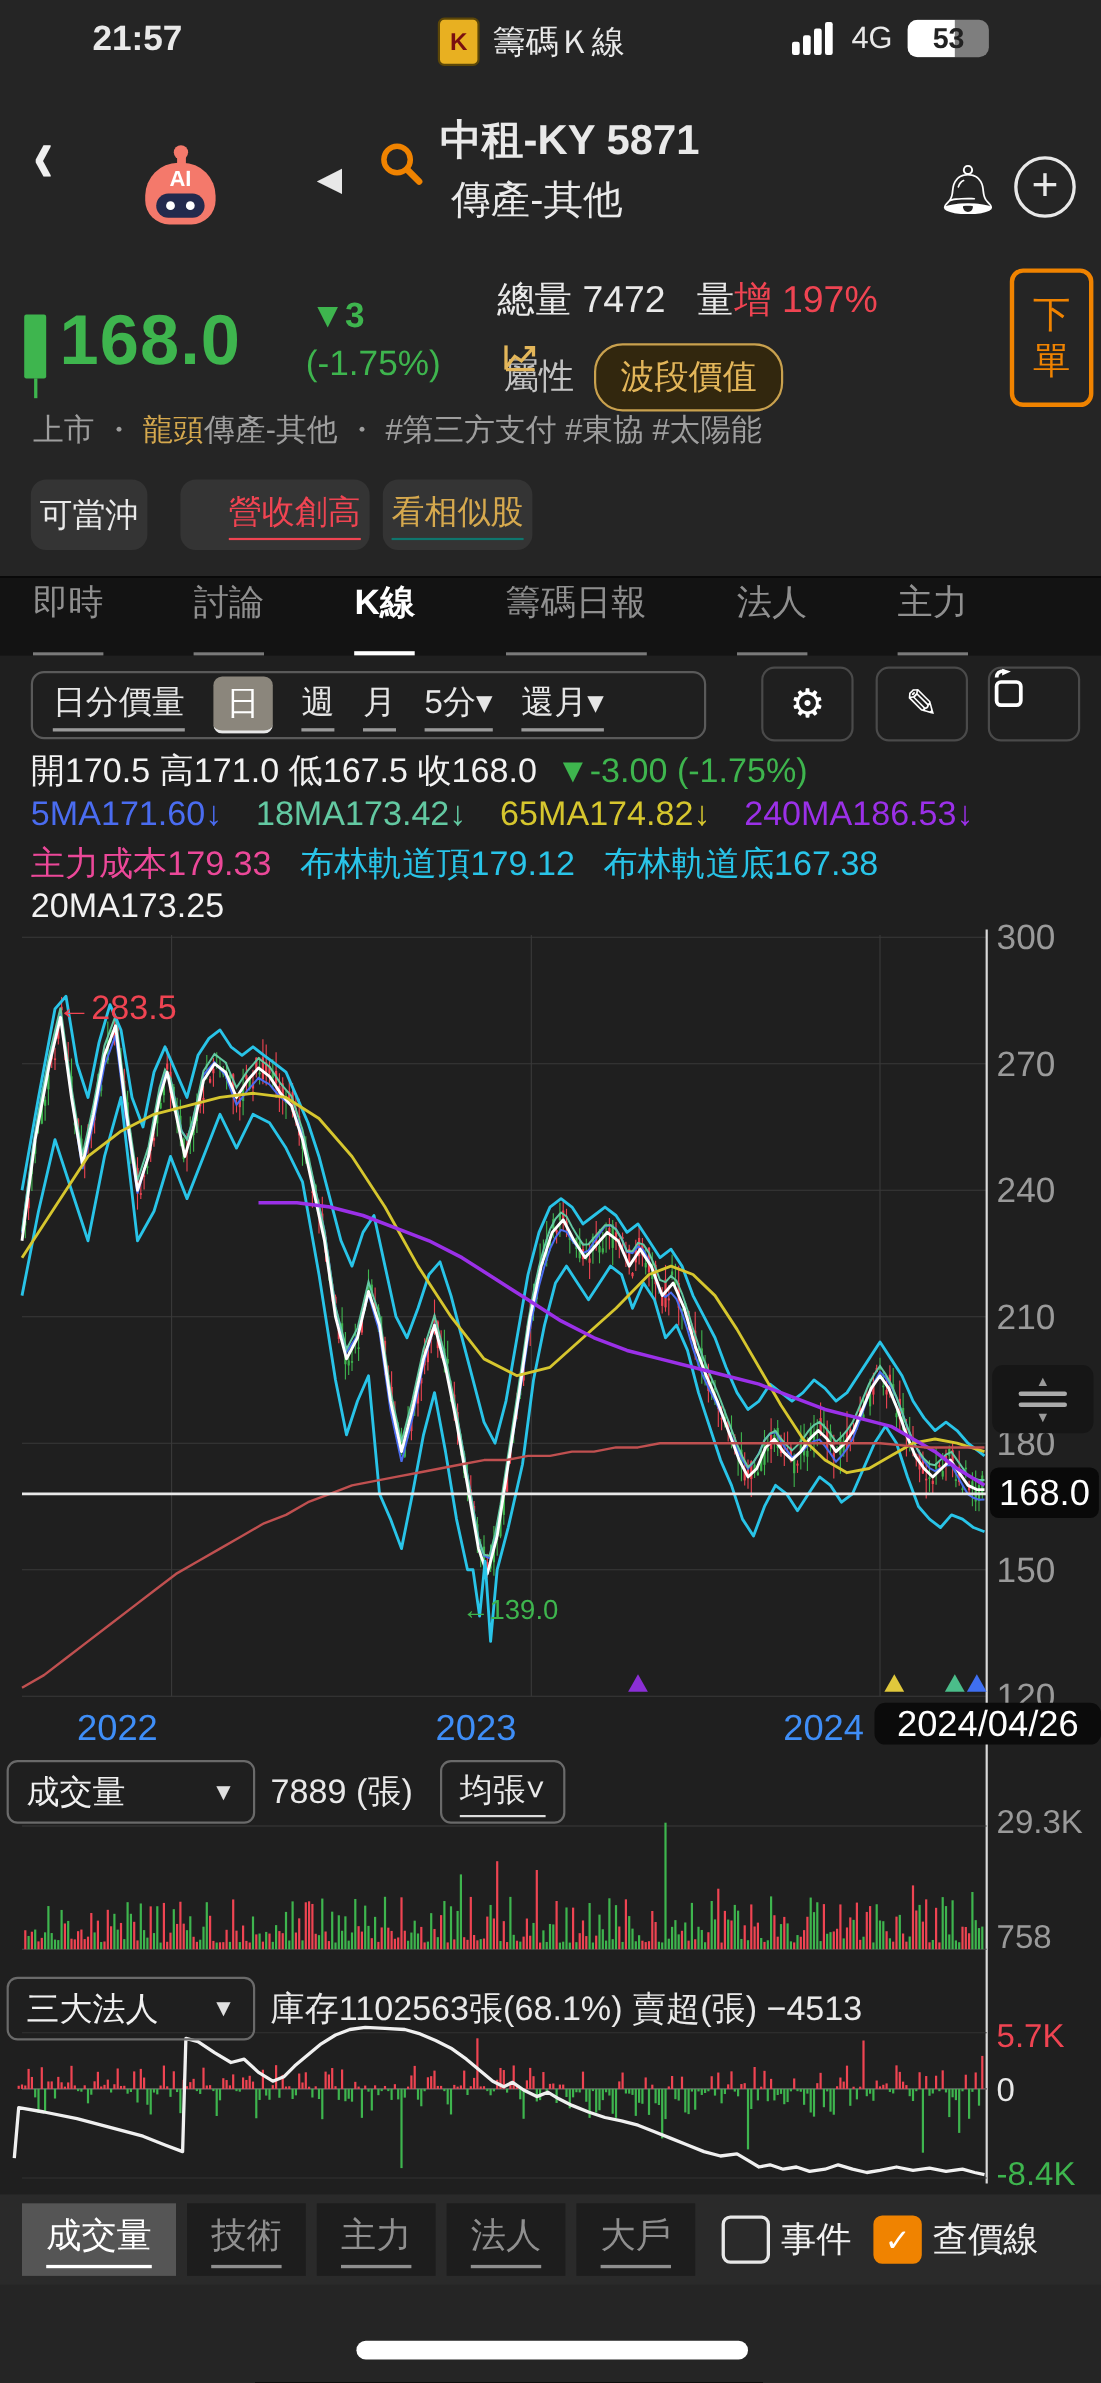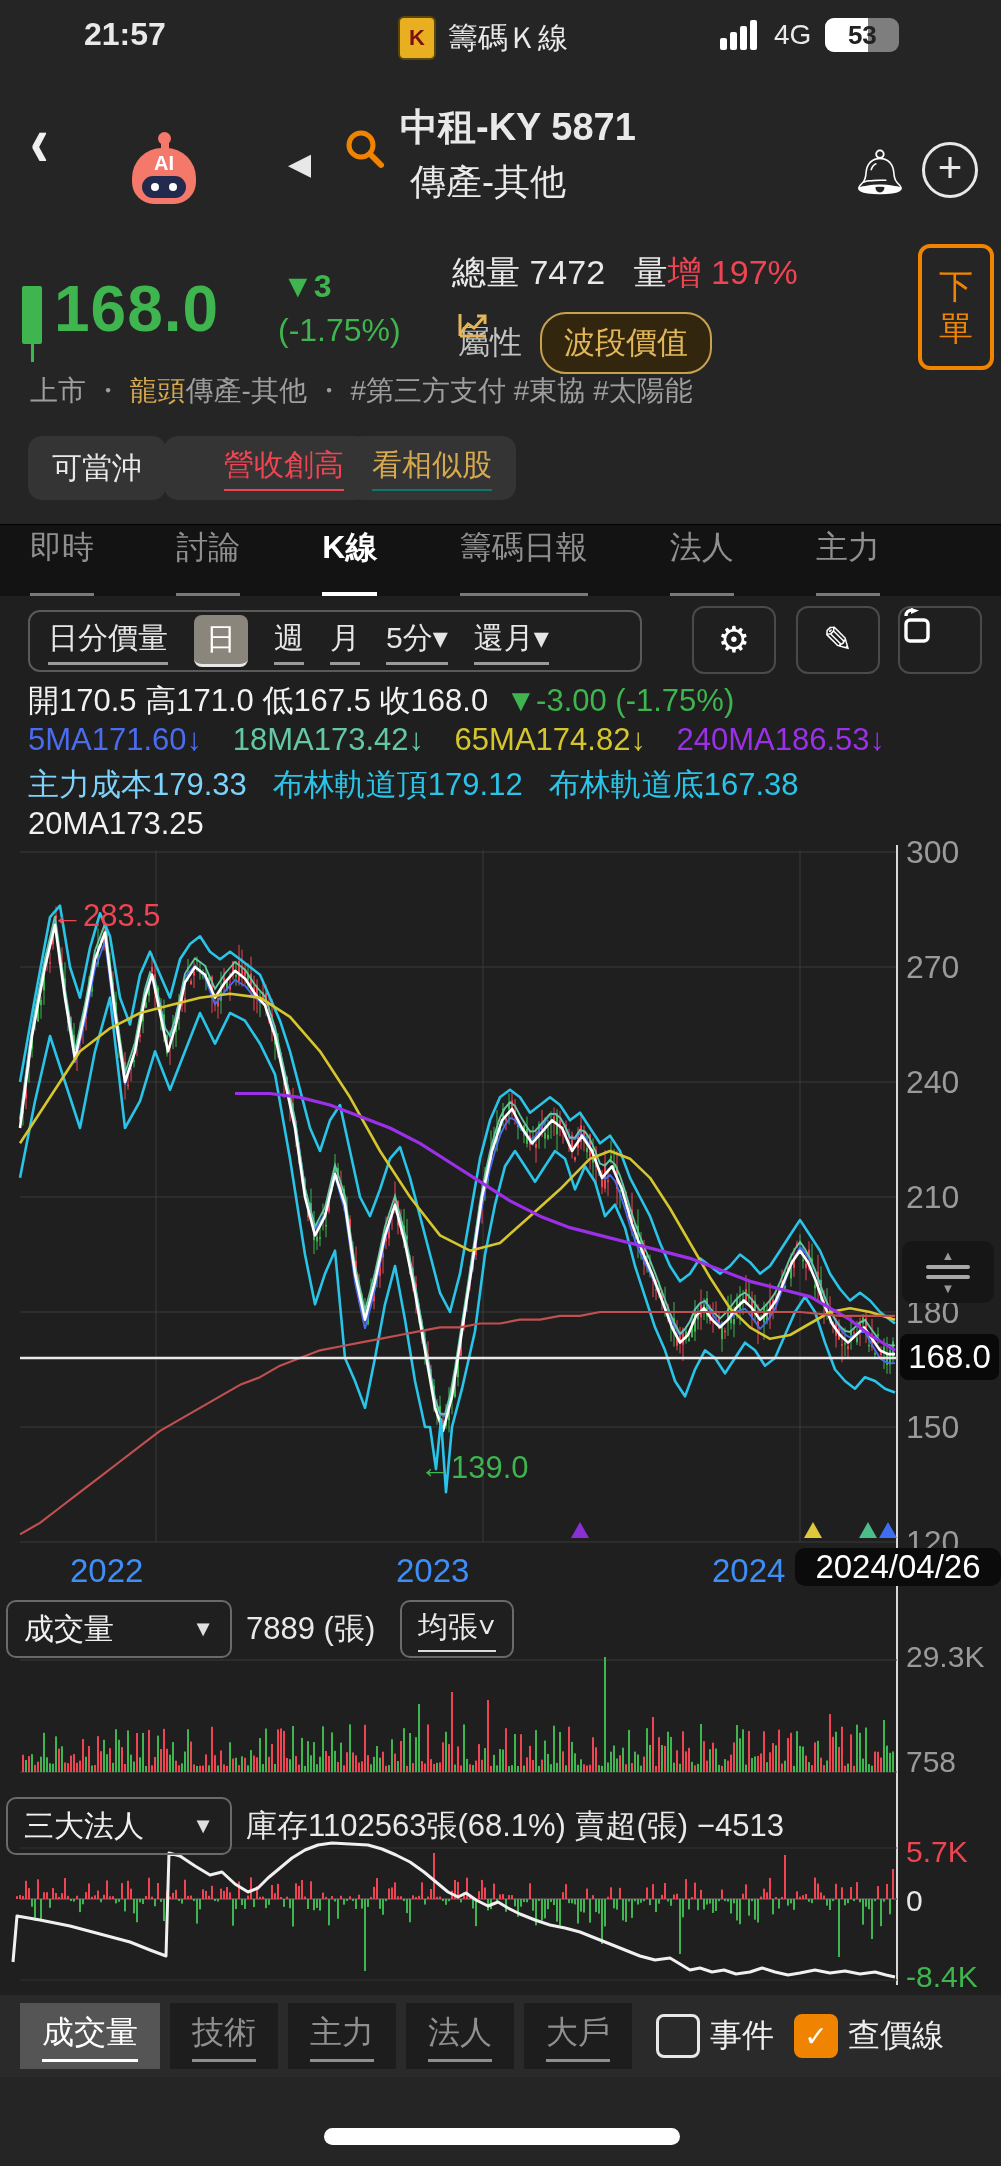--- a/index.html
+++ b/index.html
@@ -46,21 +46,21 @@
   #vol-row .red{color:#ef4452;}
   #attr-row{left:458px;top:312px;font-size:32px;color:#c3c3c3;display:flex;align-items:center;gap:18px;}
   #attr-pill{display:flex;align-items:center;gap:10px;background:#32270e;border:2px solid #c9a14e;
              border-radius:26px;padding:8px 22px;color:#e3b65a;font-size:31px;}
   #order-btn{left:918px;top:244px;width:68px;height:118px;border:4px solid #f08300;border-radius:12px;
              color:#f08300;font-size:34px;display:flex;flex-direction:column;align-items:center;justify-content:center;line-height:1.25;}
   #tags-row{left:30px;top:372px;font-size:28px;color:#9e9e9e;}
   #tags-row .gold{color:#d6a94e;}
   
   .pill{position:absolute;top:436px;height:64px;background:#343434;border-radius:14px;display:flex;
-        align-items:center;padding:0 24px;font-size:30px;}
+        align-items:center;padding:0 8px;font-size:30px;}
   #pill-0{left:28px;} #pill-1{left:164px;} #pill-2{left:348px;}
   #pill-1 span{color:#ef4452;border-bottom:2px solid #ef4452;padding-bottom:3px;margin-left:36px;}
   #pill-2 span{color:#d6a94e;border-bottom:2px solid #0f766e;padding-bottom:3px;}
   
   #tabbar{left:0;top:524px;width:1001px;height:72px;background:#131313;border-top:1px solid #000;display:flex;align-items:center;}
   #tabbar .tabs{display:flex;margin-left:30px;width:850px;justify-content:space-between;}
   .tab{font-size:32px;color:#8f8f8f;border-bottom:3px solid #7a7a7a;padding-bottom:22px;}
   .tab.active{color:#fff;border-bottom:4px solid #fff;font-weight:bold;}
   #tab-sep{position:absolute;left:925px;top:530px;width:2px;height:60px;background:#3a3a3a;}
   #tab-caret{position:absolute;left:946px;top:540px;font-size:26px;color:#d8d8d8;}
@@ -73,21 +73,21 @@
   .icon-btn{position:absolute;top:10px;width:80px;height:64px;border:2px solid #4a4a4a;border-radius:12px;
             display:flex;align-items:center;justify-content:center;color:#fff;font-size:36px;}
   #gear-btn{left:692px;} #draw-btn{left:796px;} #rotate-btn{left:898px;}
   
   .ind-row{position:absolute;left:28px;font-size:31px;white-space:nowrap;}
   #row-ohlc{top:84px;} #row-ma{top:126px;} #row-cost{top:168px;} #row-ma20{top:210px;}
   
   .ytick{position:absolute;left:906px;font-size:32px;color:#9a9a9a;}
   .xlab{position:absolute;top:1552px;font-size:33px;color:#3f8ef7;}
   #anno-high{left:52px;top:898px;font-size:31px;color:#ef4452;}
-  #anno-low{left:420px;top:1450px;font-size:31px;color:#3eb54e;}
+  #anno-low{left:420px;top:1450px;font-size:25px;color:#3eb54e;}
   #px-line-label{left:900px;top:1334px;width:99px;height:46px;background:#090909;border-radius:8px;
                  color:#fff;font-size:33px;display:flex;align-items:center;justify-content:center;}
   #axis-handle{left:902px;top:1241px;width:92px;height:62px;background:#161616;border-radius:10px;
                display:flex;flex-direction:column;align-items:center;justify-content:center;color:#9a9a9a;}
   #axis-handle .t{font-size:13px;line-height:13px;}
   #axis-handle .b{width:44px;height:4px;background:#aaa;border-radius:2px;margin:3px 0;}
   #date-tip{left:795px;top:1548px;width:206px;height:38px;background:#0b0b0b;border-radius:10px;color:#fff;
             font-size:33px;display:flex;align-items:center;justify-content:center;}
   
   .dd{position:absolute;height:54px;border:2px solid #6a6a6a;border-radius:10px;display:flex;align-items:center;
@@ -226,21 +226,21 @@
           <rect x="6" y="12" width="22" height="21" rx="4" fill="none" stroke="#fff" stroke-width="3.4"></rect>
           <path d="M6 8 Q6 2 13 2" fill="none" stroke="#fff" stroke-width="3.4"></path>
           <polygon points="11,0 19,2.4 11,6" fill="#fff"></polygon>
         </svg>
     </div>
     <div class="ind-row" id="row-ohlc">
       <span style="color:#f2f2f2">開170.5 高171.0 低167.5 收168.0</span>&nbsp;
       <span style="color:#3eb54e">▼-3.00 (-1.75%)</span>
     </div>
     <div class="ind-row" id="row-ma"><span style="color: rgb(74, 108, 240); margin-right: 22px;">5MA171.60↓  </span><span style="color: rgb(99, 201, 162); margin-right: 22px;">18MA173.42↓  </span><span style="color: rgb(214, 198, 46); margin-right: 22px;">65MA174.82↓  </span><span style="color: rgb(155, 48, 232); margin-right: 22px;">240MA186.53↓  </span></div>
-    <div class="ind-row" id="row-cost"><span style="color: #7dd3fc; margin-right: 26px;">主力成本179.33</span><span style="color: rgb(41, 196, 232); margin-right: 26px;">布林軌道頂179.12</span><span style="color: rgb(41, 196, 232); margin-right: 26px;">布林軌道底167.38</span></div>
+    <div class="ind-row" id="row-cost"><span style="color: #ec4899; margin-right: 26px;">主力成本179.33</span><span style="color: rgb(41, 196, 232); margin-right: 26px;">布林軌道頂179.12</span><span style="color: rgb(41, 196, 232); margin-right: 26px;">布林軌道底167.38</span></div>
     <div class="ind-row" id="row-ma20"><span style="color:#f2f2f2">20MA173.25</span></div>
   </div>
 
   <svg id="charts" width="1001" height="1143" viewBox="0 845 1001 1143" style="top:845px">
       <line x1="20" y1="852" x2="897" y2="852" stroke="#3a3a3a" stroke-width="1"></line>
       <line x1="20" y1="967" x2="897" y2="967" stroke="#3a3a3a" stroke-width="1"></line>
       <line x1="20" y1="1082" x2="897" y2="1082" stroke="#3a3a3a" stroke-width="1"></line>
       <line x1="20" y1="1197" x2="897" y2="1197" stroke="#3a3a3a" stroke-width="1"></line>
       <line x1="20" y1="1312" x2="897" y2="1312" stroke="#3a3a3a" stroke-width="1"></line>
       <line x1="20" y1="1427" x2="897" y2="1427" stroke="#3a3a3a" stroke-width="1"></line>

